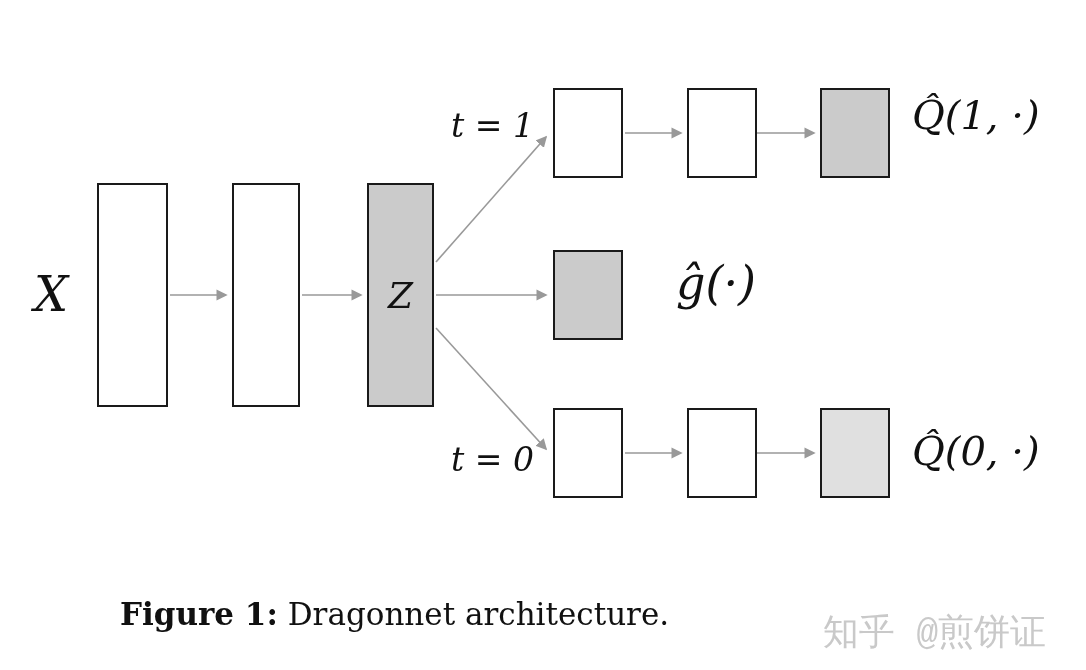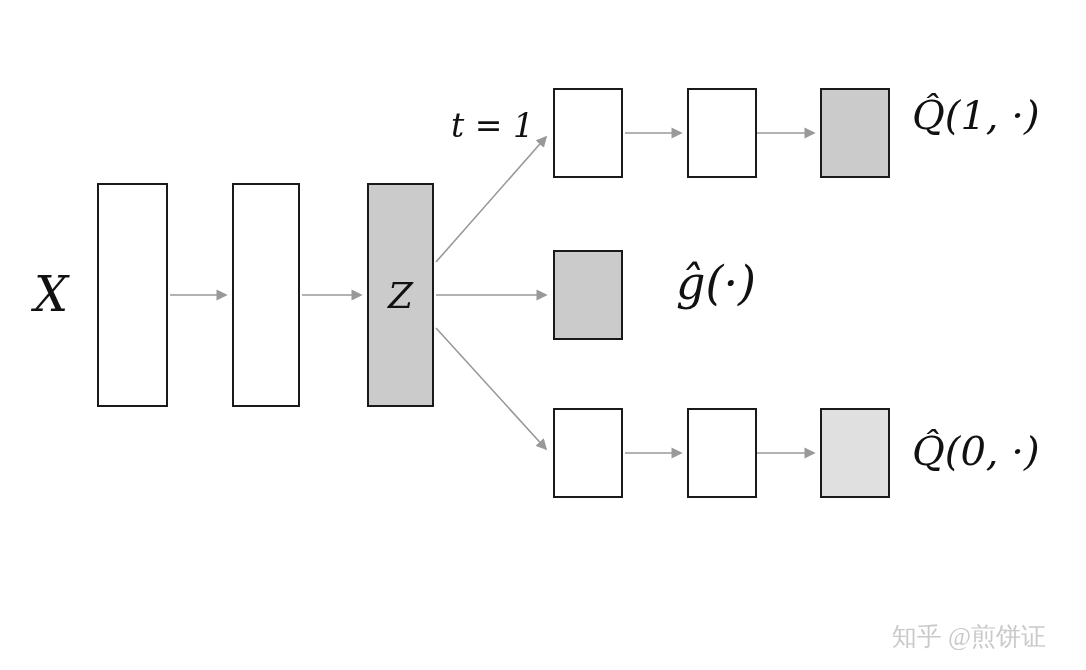--- a/index.html
+++ b/index.html
@@ -71,25 +71,24 @@
     color: #111111;
     font-family: "DejaVu Serif", serif;
     white-space: nowrap;
   }
   .caption .prefix { font-weight: bold; }
 
   .watermark {
     position: absolute;
     right: 40px;
     top: 608px;
-    font-size: 25px;
+    font-size: 36px;
     color: var(--color-watermark, #c9c9c9);
-    font-family: Liberation Serif, serif;
+    font-family: Liberation Mono, monospace;
     white-space: nowrap;
-    margin-top: 12px;
   }
 </style>
 </head>
 <body>
 
 <div class="canvas">
 
   <svg class="arrows" viewBox="0 0 1086 670" xmlns="http://www.w3.org/2000/svg" aria-hidden="true">
     <defs>
       <marker id="arrow" viewBox="0 0 10 10" refX="8.5" refY="5" markerWidth="7" markerHeight="7" orient="auto-start-reverse">
@@ -117,21 +116,25 @@
 
   <div class="mathlabel label-t1">t = 1</div>
   <div class="box sq sq-t1-1"></div>
   <div class="box sq sq-t1-2"></div>
   <div class="box gray sq sq-t1-3"></div>
   <div class="mathlabel label-q1">Q̂(1, ·)</div>
 
   <div class="box gray sq sq-g"></div>
   <div class="mathlabel label-g">ĝ(·)</div>
 
+  <div class="mathlabel label-t0">t = 0</div>
   <div class="box sq sq-t0-1"></div>
   <div class="box sq sq-t0-2"></div>
   <div class="box lightgray sq sq-t0-3"></div>
   <div class="mathlabel label-q0">Q̂(0, ·)</div>
 
+  <div class="caption">
+    <span class="prefix">Figure 1:</span><span> Dragonnet architecture.</span>
+  </div>
 
   <div class="watermark">知乎 @煎饼证</div>
 
 </div>
 
 </body></html>

